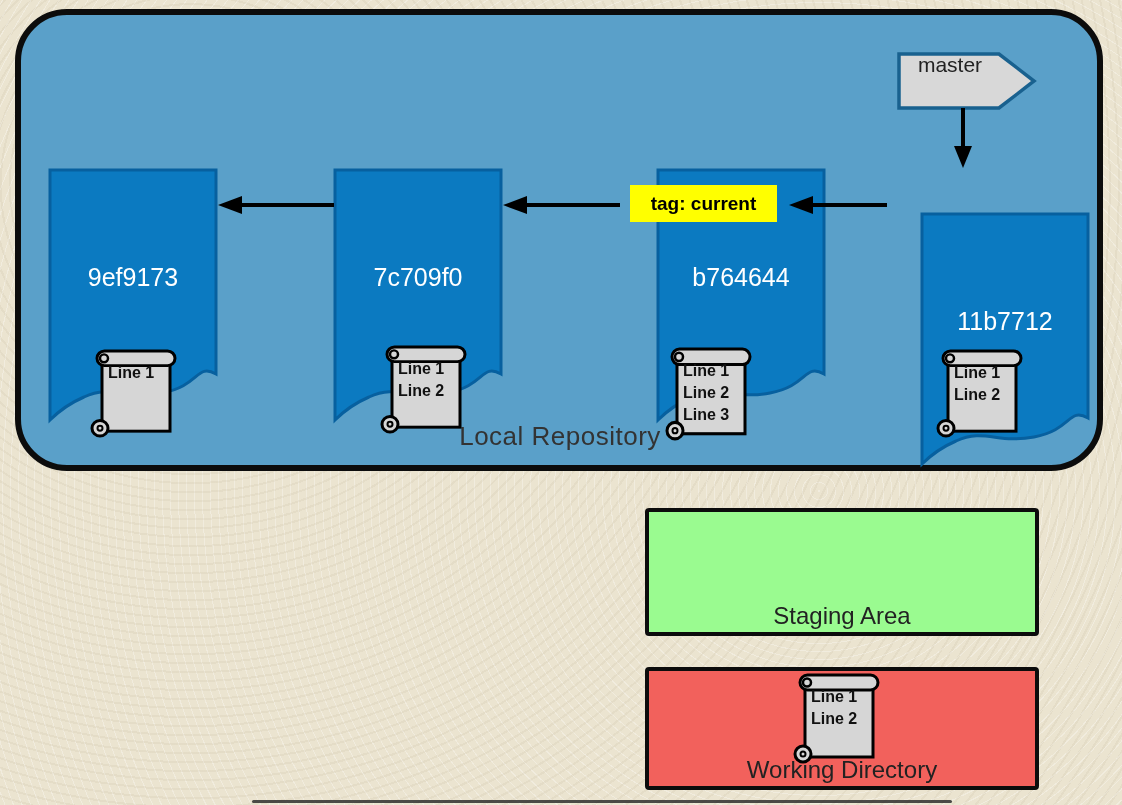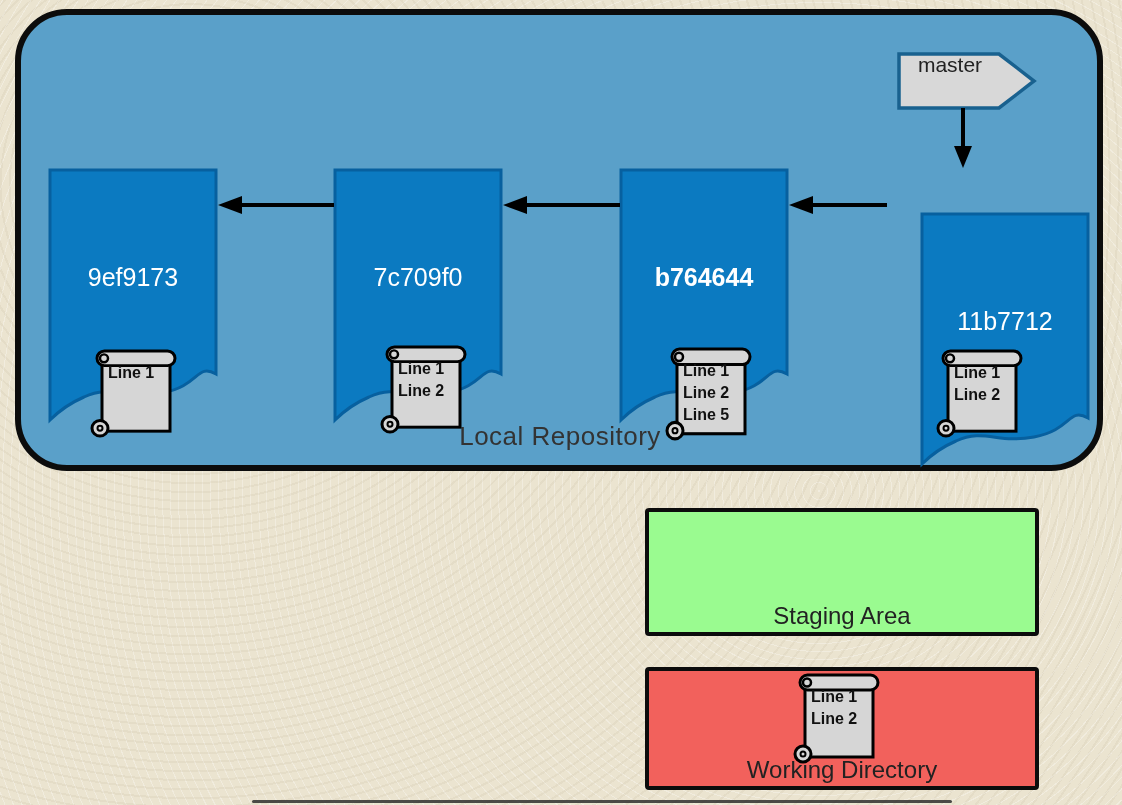--- a/index.html
+++ b/index.html
@@ -114,21 +114,21 @@
     <div class="commit-id">9ef9173</div>
   </div>
 
   <div class="abs commit" style="left:333px;">
     <svg width="170" height="256" viewBox="0 0 170 256">
       <path d="M2,2 H168 V206 C148,195 152,218 114,225 C78,232 64,216 36,229 C22,235 11,243 2,252 Z" fill="#0b7ac1" stroke="#07609f" stroke-width="3"></path>
     </svg>
     <div class="commit-id">7c709f0</div>
   </div>
 
-  <div class="abs commit" style="left:619px;font-weight:bold;">
+  <div class="abs commit" style="left:656px;">
     <svg width="170" height="256" viewBox="0 0 170 256">
       <path d="M2,2 H168 V206 C148,195 152,218 114,225 C78,232 64,216 36,229 C22,235 11,243 2,252 Z" fill="#0b7ac1" stroke="#07609f" stroke-width="3"></path>
     </svg>
     <div class="commit-id">b764644</div>
   </div>
 
   <div class="abs commit" style="left:920px;margin-top:44px;">
     <svg width="170" height="256" viewBox="0 0 170 256">
       <path d="M2,2 H168 V206 C148,195 152,218 114,225 C78,232 64,216 36,229 C22,235 11,243 2,252 Z" fill="#0b7ac1" stroke="#07609f" stroke-width="3"></path>
     </svg>
@@ -147,20 +147,21 @@
       <polygon points="0,12 24,3 24,21" fill="#000"></polygon>
     </svg>
   </div>
   <div class="abs arrow" style="left:789px;top:193px;">
     <svg width="98" height="24" viewBox="0 0 98 24">
       <line x1="98" y1="12" x2="18" y2="12" stroke="#000" stroke-width="4"></line>
       <polygon points="0,12 24,3 24,21" fill="#000"></polygon>
     </svg>
   </div>
 
+  <div class="abs tag">tag: current</div>
 
   <div class="abs scroll" style="left:87px;top:349px;height:90px;">
     <svg viewBox="0 0 90 92" preserveAspectRatio="none">
       <rect x="15" y="8" width="68" height="76" fill="#d6d6d6" stroke="#000" stroke-width="3"></rect>
       <circle cx="13" cy="81" r="8" fill="#d6d6d6" stroke="#000" stroke-width="3"></circle>
       <circle cx="13" cy="81" r="2.5" fill="none" stroke="#000" stroke-width="2"></circle>
       <rect x="10" y="2" width="78" height="15" rx="7.5" fill="#d6d6d6" stroke="#000" stroke-width="3"></rect>
       <circle cx="17" cy="9.5" r="4" fill="none" stroke="#000" stroke-width="2.5"></circle>
     </svg>
     <div class="scroll-lines">
@@ -186,21 +187,21 @@
     <svg viewBox="0 0 90 92" preserveAspectRatio="none">
       <rect x="15" y="8" width="68" height="76" fill="#d6d6d6" stroke="#000" stroke-width="3"></rect>
       <circle cx="13" cy="81" r="8" fill="#d6d6d6" stroke="#000" stroke-width="3"></circle>
       <circle cx="13" cy="81" r="2.5" fill="none" stroke="#000" stroke-width="2"></circle>
       <rect x="10" y="2" width="78" height="15" rx="7.5" fill="#d6d6d6" stroke="#000" stroke-width="3"></rect>
       <circle cx="17" cy="9.5" r="4" fill="none" stroke="#000" stroke-width="2.5"></circle>
     </svg>
     <div class="scroll-lines">
       <div>Line 1</div>
       <div>Line 2</div>
-      <div>Line 5</div>
+      <div>Line 3</div>
     </div>
   </div>
 
   <div class="abs scroll" style="left:933px;top:349px;height:90px;">
     <svg viewBox="0 0 90 92" preserveAspectRatio="none">
       <rect x="15" y="8" width="68" height="76" fill="#d6d6d6" stroke="#000" stroke-width="3"></rect>
       <circle cx="13" cy="81" r="8" fill="#d6d6d6" stroke="#000" stroke-width="3"></circle>
       <circle cx="13" cy="81" r="2.5" fill="none" stroke="#000" stroke-width="2"></circle>
       <rect x="10" y="2" width="78" height="15" rx="7.5" fill="#d6d6d6" stroke="#000" stroke-width="3"></rect>
       <circle cx="17" cy="9.5" r="4" fill="none" stroke="#000" stroke-width="2.5"></circle>

